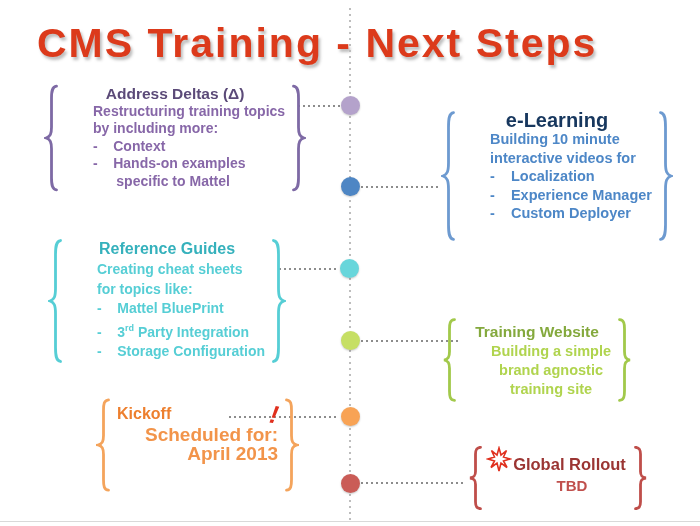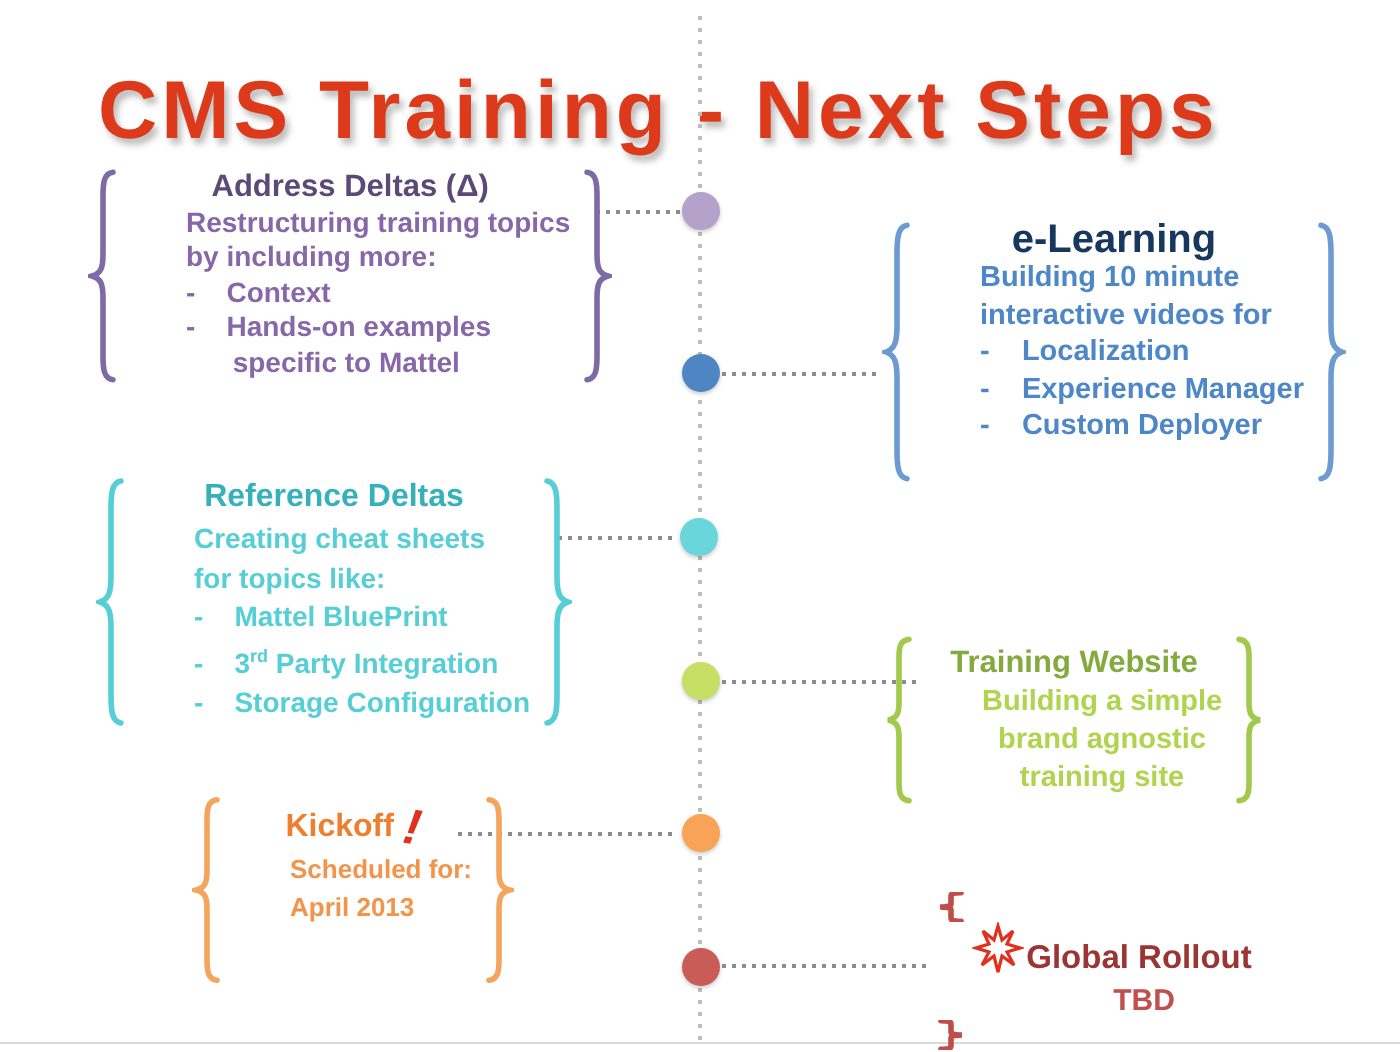--- a/index.html
+++ b/index.html
@@ -1,21 +1,21 @@
 <!DOCTYPE html>
 <html style="--title-red: #dc3a1b; --accent-red: #e0301e; --connector-gray: #8c8c8c; --timeline-gray: #bdbdbd; --baseline-gray: #d9d9d9; --purple-header: #5b4a78; --purple-body: #8767a8; --purple-brace: #7e6aa5; --purple-dot: #b4a2cb; --navy-header: #17375e; --blue-body: #4d87c7; --blue-brace: #6d9ad0; --blue-dot: #4e86c4; --teal-header: #35b1bc; --teal-body: #56ced5; --teal-dot: #68d6db; --green-header: #84a93d; --green-body: #b0d44e; --green-brace: #a2c94b; --green-dot: #c6df64; --orange-header: #ed7f2e; --orange-body: #f2944a; --orange-brace: #f4a45c; --orange-dot: #f8a355; --darkred-header: #9b3533; --red-body: #c0504d; --red-brace: #bf4e4a; --red-dot: #ca5c57;"><head>
 <meta charset="utf-8">
 <style>
   html,body { margin:0; padding:0; background:#fff; }
   .slide {
     position:relative; width:700px; height:526px; background:#ffffff;
     font-family:"Liberation Sans", sans-serif; overflow:hidden;
   }
   .title {
-    position:absolute; left:33px; top:16px; margin:16px;
+    position:absolute; left:33px; top:16px; margin:4px;
     font-size:41px; line-height:1.15; font-weight:bold; letter-spacing:2px;
     color:var(--title-red); text-shadow:2px 3px 3px rgba(90,90,90,0.40);
     white-space:pre;
   }
   .vline {
     position:absolute; left:349px; top:8px; width:2px; height:512px;
     background-image:repeating-linear-gradient(to bottom, var(--timeline-gray) 0 2px, transparent 2px 6px);
   }
   .baseline { position:absolute; left:0; top:521px; width:700px; height:1px; background:var(--baseline-gray); }
   .dot {
@@ -59,26 +59,26 @@
   .sec-ref .line { color:var(--teal-body);   font-size:14px; line-height:19.6px; }
 
   .sec-web { left:442px; top:318px; width:154px; height:84px; color:var(--green-brace); }
   .sec-web .content { padding-top:3px; }
   .sec-web .hdr  { color:var(--green-header); font-size:15.5px; line-height:21px; }
   .sec-web .line { color:var(--green-body);   font-size:14.5px; line-height:19px; text-align:center; }
 
   .sec-kick { left:96px; top:398px; width:134px; height:94px; color:var(--orange-brace); }
   .sec-kick .content { padding-top:5px; }
   .sec-kick .hdr { color:var(--orange-header); font-size:16px; line-height:22px;
-                   display:flex; align-items:center; justify-content:center; }
+                   display:flex; align-items:center; justify-content:space-between; }
   .sec-kick .exclaim { color:var(--accent-red); font-size:25px; font-style:italic;
                        transform:rotate(10deg); margin-left:5px; line-height:20px; }
-  .sec-kick .line { color:var(--orange-body); font-size:13px; line-height:19px; text-align:left; }
-
-  .sec-global { left:468px; top:446px; width:180px; height:64px; color:var(--red-brace);flex-direction:column; }
+  .sec-kick .line { color:var(--orange-body); font-size:19px; line-height:19px; text-align:right; }
+
+  .sec-global { left:468px; top:446px; width:180px; height:64px; color:var(--red-brace); }
   .sec-global .content { padding-top:6px; }
   .sec-global .hdr { color:var(--darkred-header); font-size:16.5px; line-height:24px;
                      display:flex; align-items:center; justify-content:center; }
   .sec-global .line { color:var(--red-body); font-size:15px; line-height:19px; text-align:center; }
   .star-wrap { color:var(--accent-red); margin:-10px 1px 0 -4px; display:inline-flex; }
 </style>
 </head>
 <body>
 
 <div class="slide">
@@ -134,21 +134,21 @@
     <svg class="brace" viewBox="0 0 18 100" preserveAspectRatio="none">
         <path d="M3 2 C8.5 2.5 9 7 9 13 L9 40 C9 46.5 10.5 48.8 15.5 50 C10.5 51.2 9 53.5 9 60 L9 87 C9 93 8.5 97.5 3 98" fill="none" stroke="currentColor" stroke-width="2.8" stroke-linecap="round" vector-effect="non-scaling-stroke"></path>
       </svg>
   </section>
 
   <section class="box sec-ref">
     <svg class="brace" viewBox="0 0 18 100" preserveAspectRatio="none">
         <path d="M15 2 C9.5 2.5 9 7 9 13 L9 40 C9 46.5 7.5 48.8 2.5 50 C7.5 51.2 9 53.5 9 60 L9 87 C9 93 9.5 97.5 15 98" fill="none" stroke="currentColor" stroke-width="2.8" stroke-linecap="round" vector-effect="non-scaling-stroke"></path>
       </svg>
     <div class="content">
-      <div class="hdr">Reference Deltas</div>
+      <div class="hdr">Reference Guides</div>
       <div class="line">Creating cheat sheets</div>
       <div class="line">for topics like:</div>
       <div class="line">-    Mattel BluePrint</div>
       <div class="line"><span>-    3</span><sup class="sup">rd</sup><span> Party Integration</span></div>
       <div class="line">-    Storage Configuration</div>
     </div>
     <svg class="brace" viewBox="0 0 18 100" preserveAspectRatio="none">
         <path d="M3 2 C8.5 2.5 9 7 9 13 L9 40 C9 46.5 10.5 48.8 15.5 50 C10.5 51.2 9 53.5 9 60 L9 87 C9 93 8.5 97.5 3 98" fill="none" stroke="currentColor" stroke-width="2.8" stroke-linecap="round" vector-effect="non-scaling-stroke"></path>
       </svg>
   </section>

